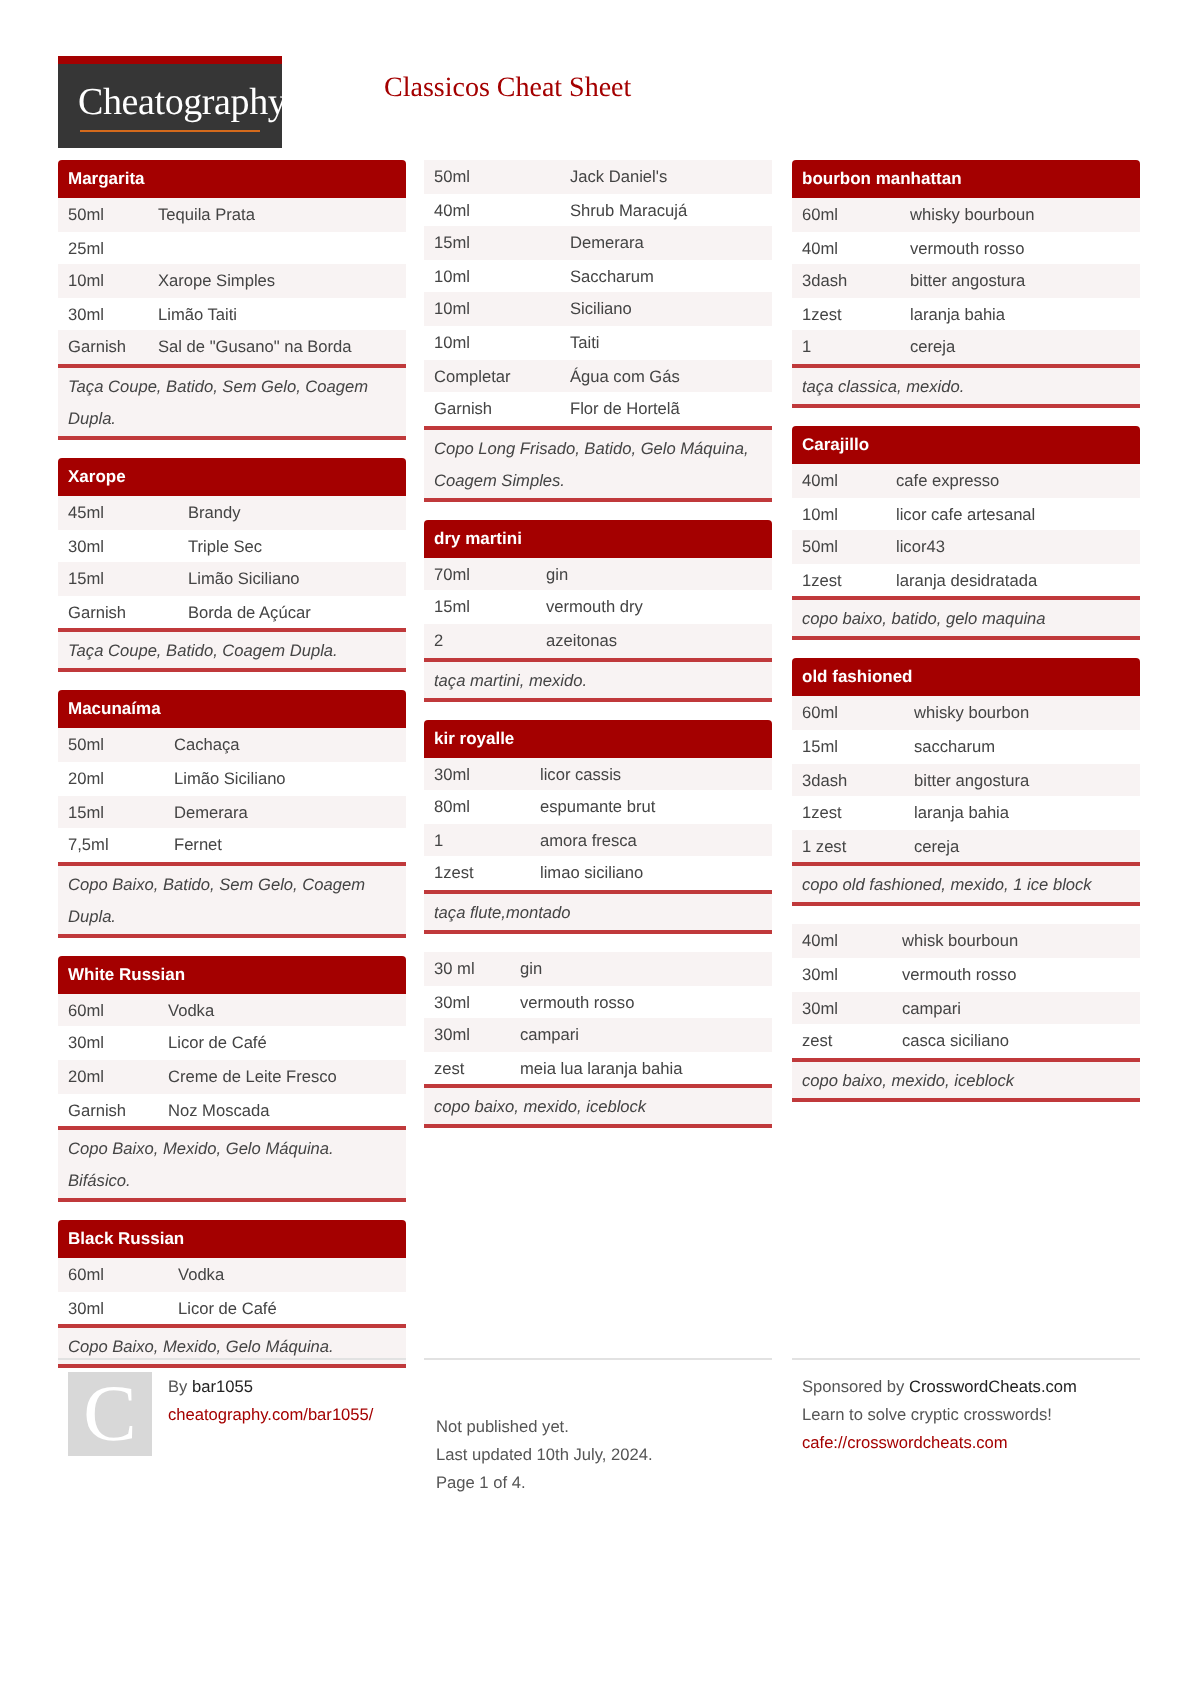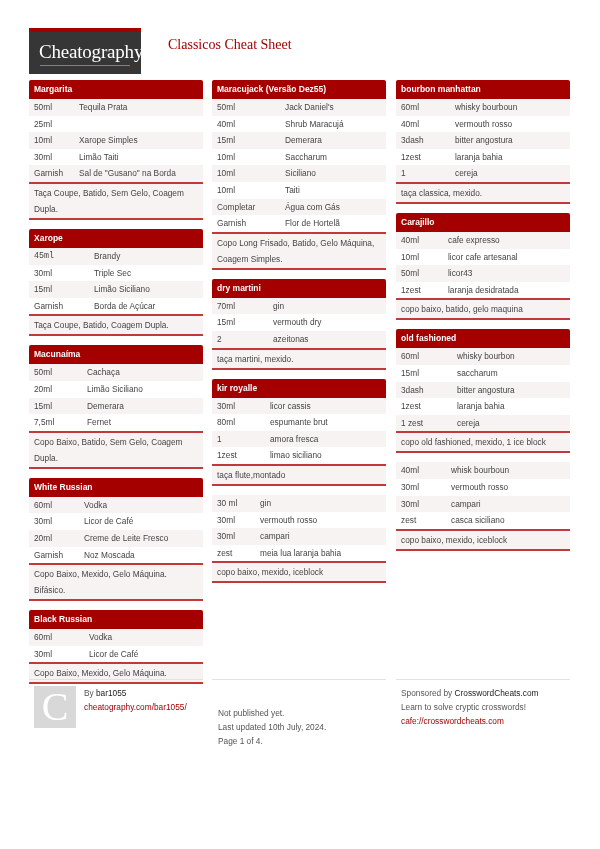--- a/index.html
+++ b/index.html
@@ -1,33 +1,33 @@
 <!DOCTYPE html>
 <html><head>
 <meta charset="utf-8">
 <style>
   html, body { margin:0; padding:0; background:#ffffff; }
   body { width:600px; height:849px; position:relative; overflow:hidden; font-family:"Liberation Sans", sans-serif; color:#444; }
   .logo { position:absolute; left:29px; top:28px; width:112px; height:46px; background:#363636; border-top:4px solid #a40000; box-sizing:border-box; }
   .logo-text { position:absolute; left:10px; top:9px; font-family:"Liberation Serif", serif; font-size:19px; color:#ffffff; letter-spacing:-0.2px; }
   .logo-underline { position:absolute; left:11px; top:33px; width:90px; height:1px; background:#d46a1c; }
-  .title-block { position:absolute; left:168px; top:37px; }
+  .title-block { position:absolute; left:192px; top:37px; }
   .title { font-family:"Liberation Serif", serif; font-size:14px; color:#a40000; line-height:16px; }
   .byline { font-family:"Liberation Serif", serif; font-size:11.5px; color:#666; line-height:15px; margin-top:1px; }
   .byline a { color:#a40000; text-decoration:none; }
   .col { position:absolute; top:80px; width:174px; }
   .c1 { left:29px; } .c2 { left:212px; } .c3 { left:396px; }
   .section { margin-bottom:9px; }
   .sec-head { background:#a40000; color:#fff; font-size:8.5px; font-weight:bold; height:19px; line-height:19px; padding-left:5px; border-radius:2px 2px 0 0; }
   .row { display:flex; font-size:8.3px; height:16.6px; line-height:16.6px; color:#444; }
   .row:nth-child(odd) { background:#f8f3f3; }
   .row:nth-child(even) { background:#ffffff; }
   .cell-a { padding-left:5px; box-sizing:border-box; }
   .cell-b { flex:1; }
-  .note { border-top:2px solid #c0393b; border-bottom:2px solid #c0393b; background:#f8f3f3; font-size:8.3px; line-height:16px; padding:1px 5px 1px 5px; color:#444; }
+  .note { border-top:2px solid #c0393b; border-bottom:2px solid #c0393b; background:#f8f3f3; font-size:8.3px; line-height:16px; padding:1px 5px 1px 5px; color:#444;font-style:italic; }
   .footer-line { position:absolute; top:679px; height:1px; background:#e2e2e2; }
   .avatar { position:absolute; left:34px; top:686px; width:42px; height:42px; background:#d8d8d8; color:#fff; font-family:"Liberation Serif", serif; font-size:40px; line-height:42px; text-align:center; }
   .f { position:absolute; font-size:8.3px; line-height:14px; color:#555; }
   .f a, .red { color:#a40000; text-decoration:none; }
   .dark { color:#222; }
 </style>
 </head>
 <body>
 
 <div class="logo">
@@ -62,21 +62,21 @@
           <span class="cell-a" style="width: 50px;">Garnish</span>
           <span class="cell-b">Sal de "Gusano" na Borda</span>
         </div>
       </div>
       <div class="note">Taça Coupe, Batido, Sem Gelo, Coagem Dupla.</div>
     </div>
     <div class="section">
       <div class="sec-head">Xarope</div>
       <div>
         <div class="row">
-          <span class="cell-a" style="width: 65px; font-family: Liberation Mono, monospace;">45ml</span>
+          <span class="cell-a" style="width: 65px;">45ml</span>
           <span class="cell-b">Brandy</span>
         </div>
         <div class="row">
           <span class="cell-a" style="width: 65px;">30ml</span>
           <span class="cell-b">Triple Sec</span>
         </div>
         <div class="row">
           <span class="cell-a" style="width: 65px;">15ml</span>
           <span class="cell-b">Limão Siciliano</span>
         </div>
@@ -141,21 +141,20 @@
         <div class="row">
           <span class="cell-a" style="width: 60px;">30ml</span>
           <span class="cell-b">Licor de Café</span>
         </div>
       </div>
       <div class="note">Copo Baixo, Mexido, Gelo Máquina.</div>
     </div>
   </div>
 <div class="col c2">
     <div class="section">
-      <div class="sec-head">Maracujack (Versão Dez55)</div>
       <div>
         <div class="row">
           <span class="cell-a" style="width: 73px;">50ml</span>
           <span class="cell-b">Jack Daniel's</span>
         </div>
         <div class="row">
           <span class="cell-a" style="width: 73px;">40ml</span>
           <span class="cell-b">Shrub Maracujá</span>
         </div>
         <div class="row">

